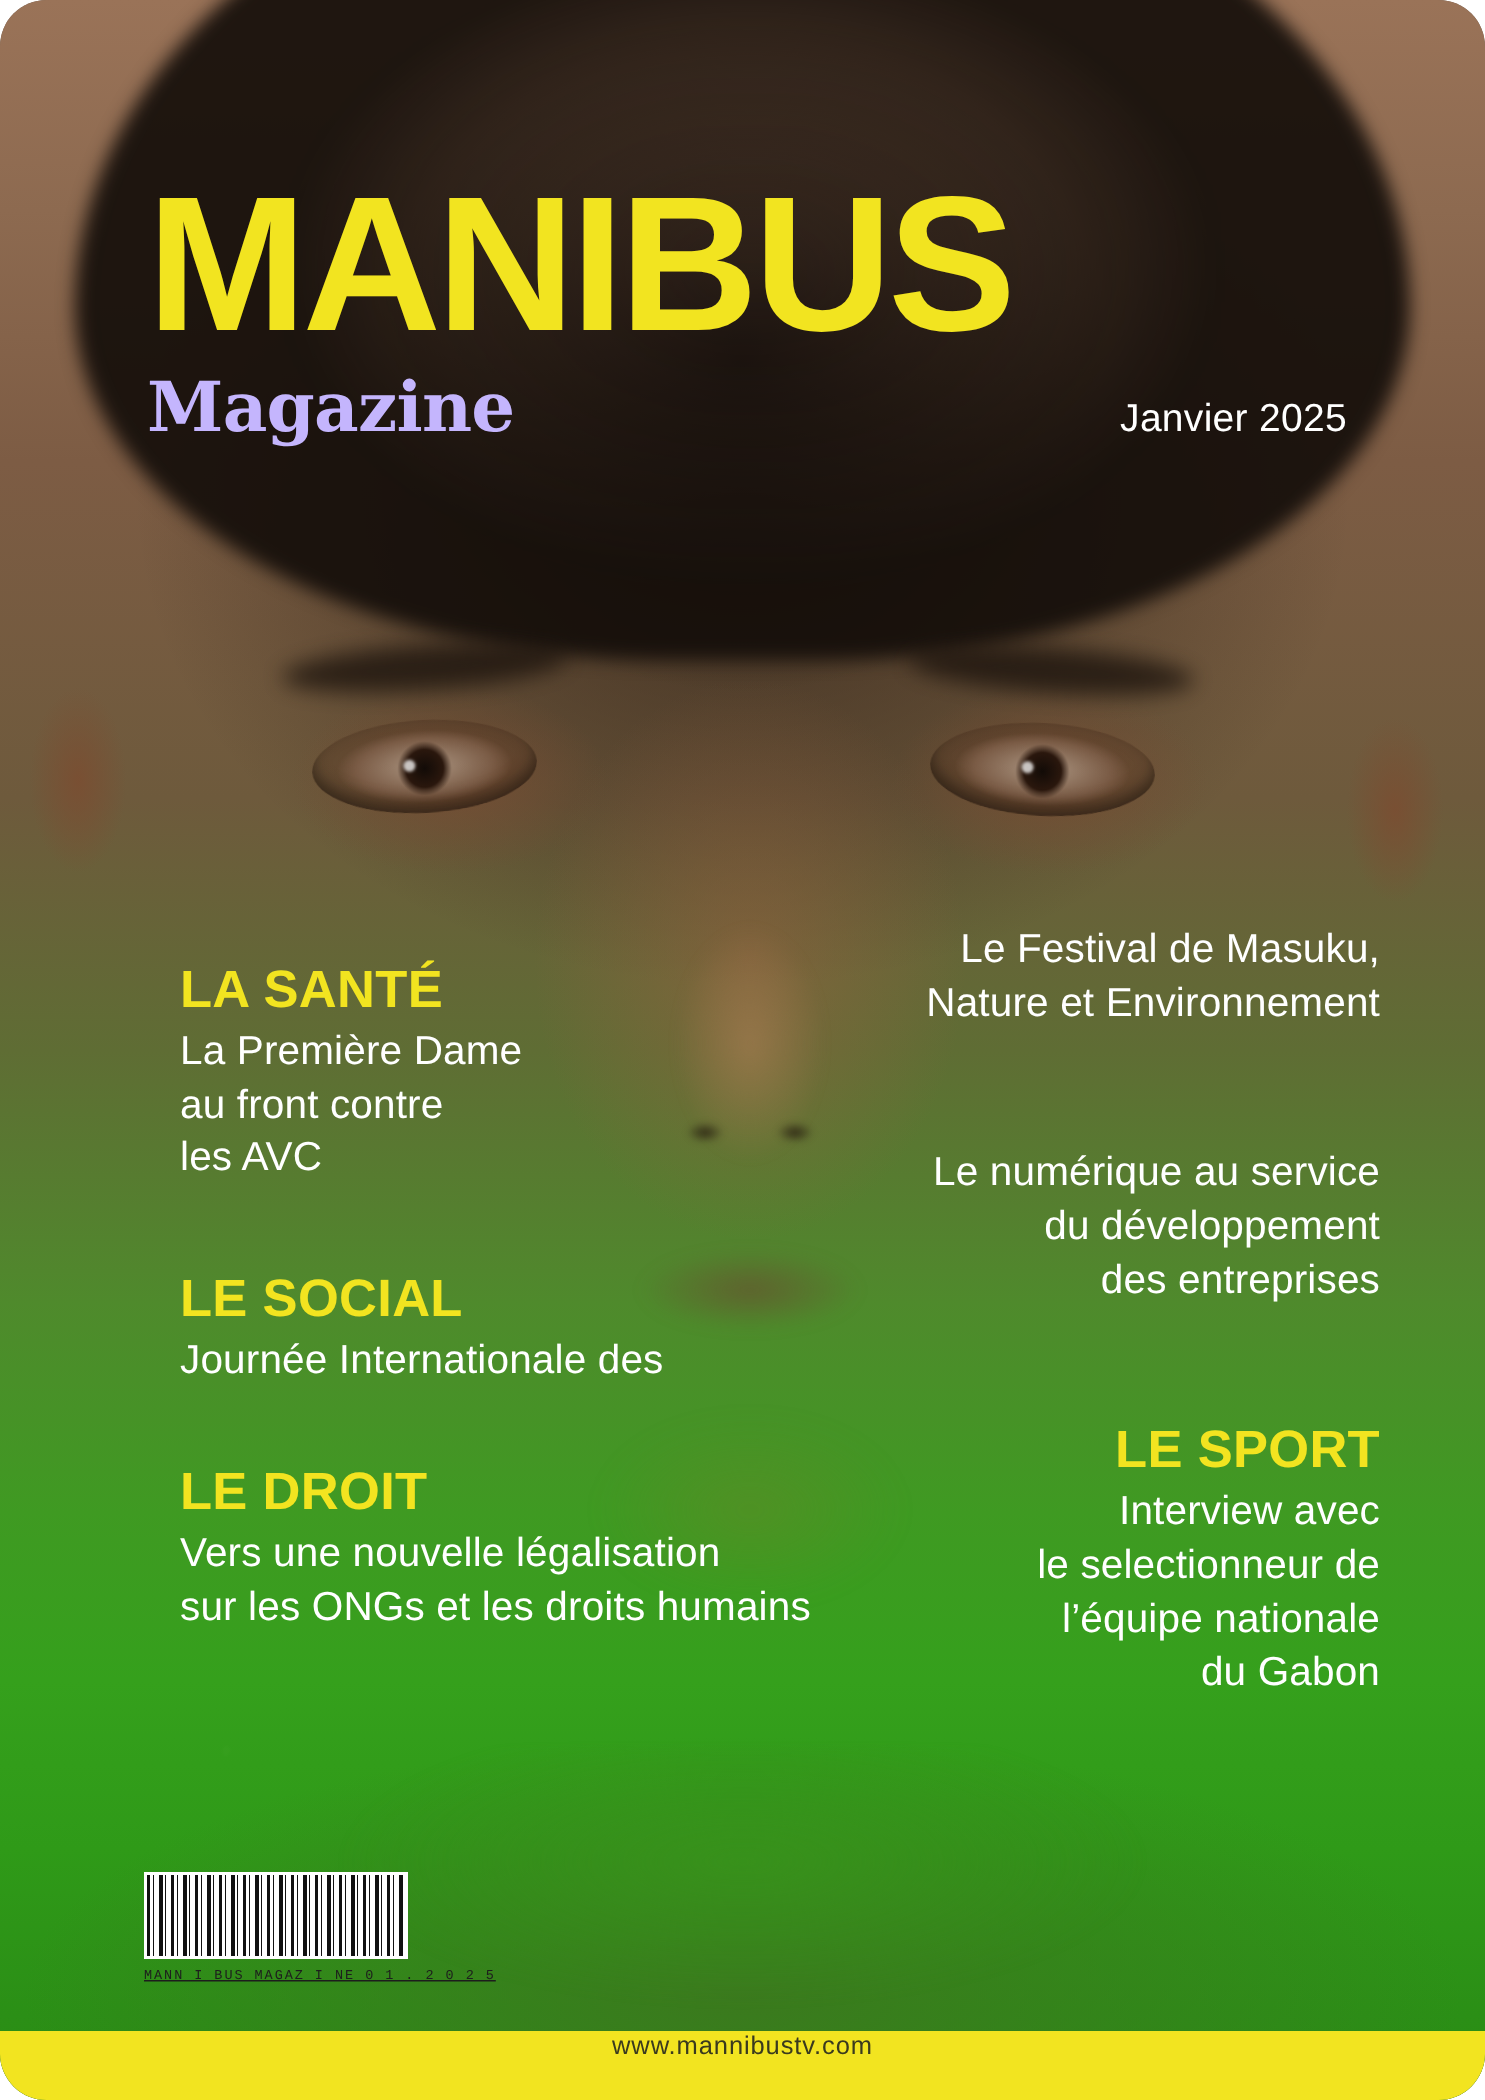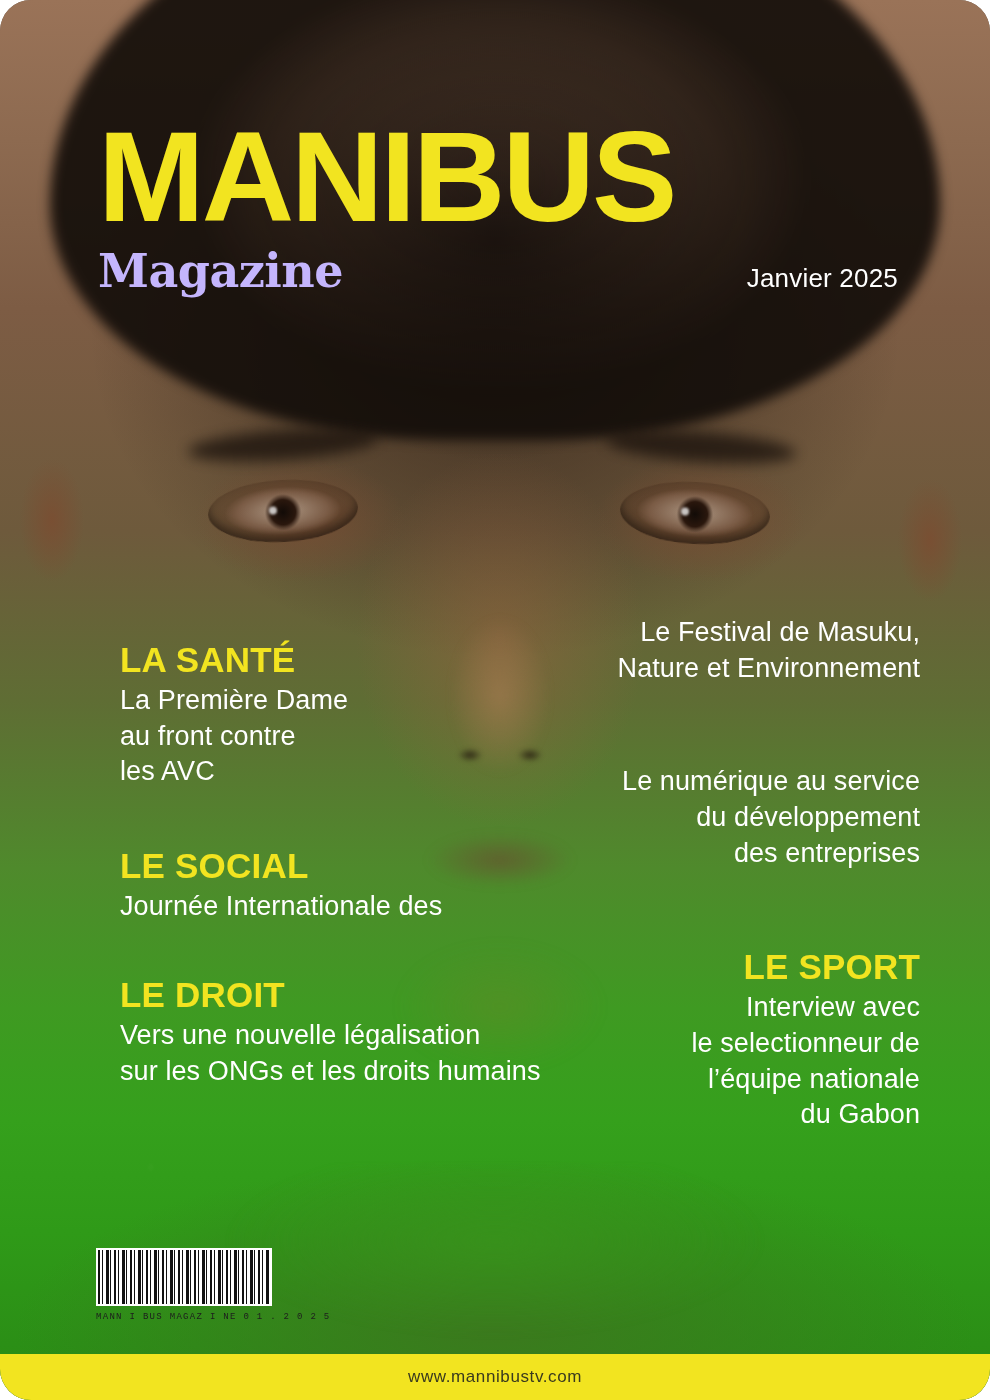--- a/index.html
+++ b/index.html
@@ -218,30 +218,31 @@
       #111 8px 11px, #fff 11px 12px, #111 12px 13px, #fff 13px 16px);
     border: 2px solid #fff;
   }
   .barcode-caption {
     margin-top: 6px;
     font-size: 9px;
     letter-spacing: 1.3px;
     color: #1d1d1d;
     font-family: "Liberation Mono", monospace;
     white-space: nowrap;
+    text-decoration: underline;
   }
 
   
   .footer-bar {
     position: absolute;
     left: 0; right: 0; bottom: 0;
     height: 46px;
     background: #f2e420;
     display: flex;
-    align-items: center;
+    align-items: flex-start;
     justify-content: center;
   }
   .footer-url {
     font-size: 17px;
     color: #3a3a1e;
     letter-spacing: .6px;
   }
 </style>
 </head>
 <body>

